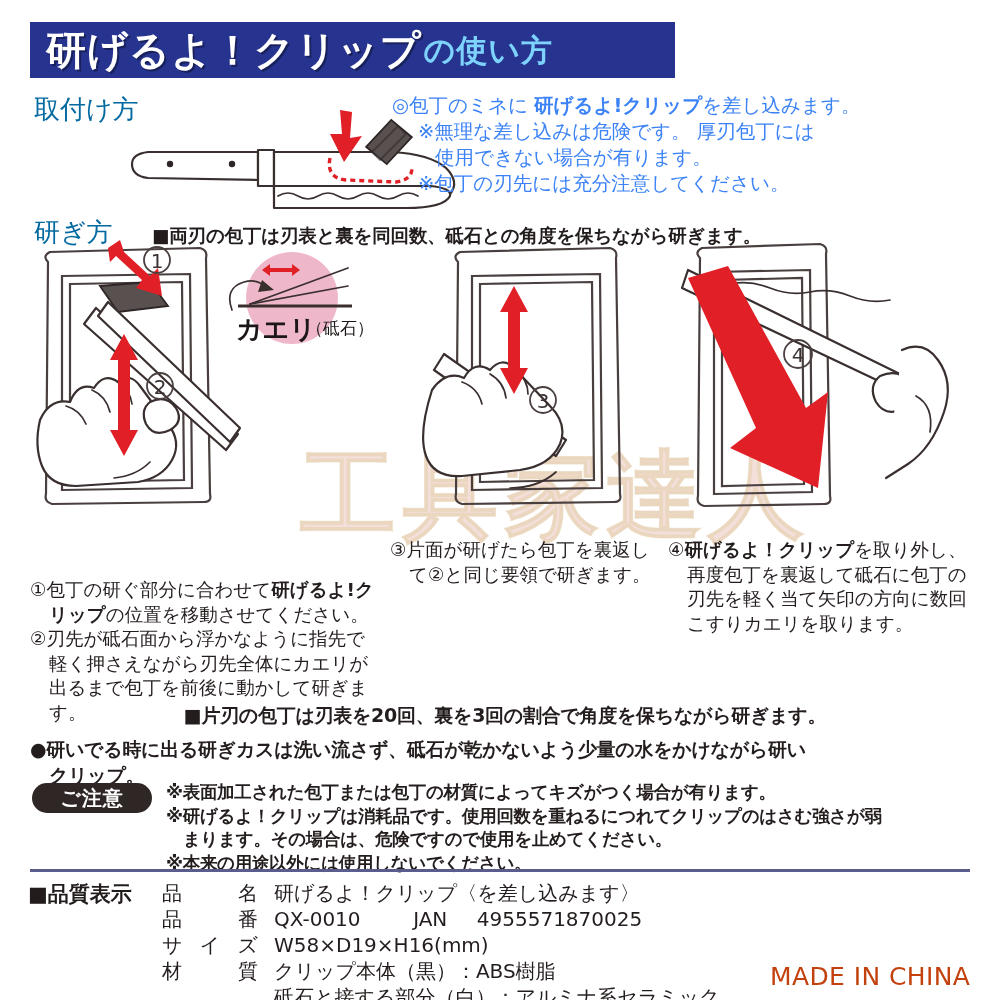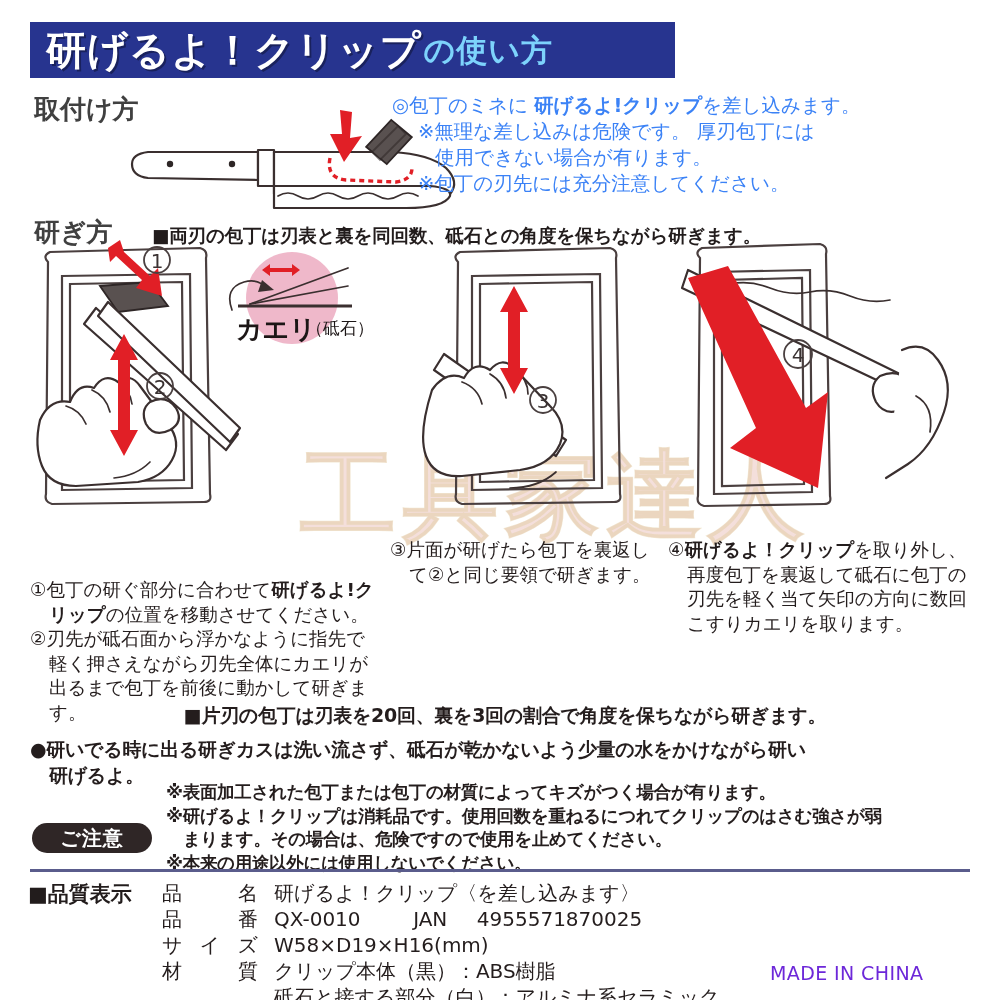--- a/index.html
+++ b/index.html
@@ -62,23 +62,23 @@
     font-weight: 700;
     line-height: 1;
     margin-left: 2px;
     letter-spacing: 1px;
   }
 
   
   .sec-head {
     position: absolute;
     font-size: 26px;
-    font-weight: 700;
+    font-weight: 400;
     letter-spacing: 0px;
-    color: #404040;
+    color: #0369a1;
     z-index: 3;
     white-space: nowrap;
   }
   #head-attach { left: 34px; top: 92px; }
   #head-sharpen { left: 34px; top: 215px; text-align: right; }
 
   
   #attach-text {
     position: absolute;
     left: 392px;
@@ -159,21 +159,20 @@
     border-radius: 15px;
     background: #2f2626;
     color: #ffffff;
     font-size: 20px;
     font-weight: 700;
     display: flex;
     align-items: center;
     justify-content: center;
     z-index: 3;
     letter-spacing: 1px;
-    margin-top: 40px;
   }
   #caution-text {
     position: absolute;
     left: 166px;
     top: 781px;
     width: 810px;
     z-index: 3;
     font-size: 17.5px;
     line-height: 23.5px;
     font-weight: 700;
@@ -222,22 +221,22 @@
     text-align-last: justify;
     padding-right: 16px;
   }
   #spec-table td.val { padding-right: 10px; }
   #spec-table td.jan-lbl { padding-right: 10px; }
 
   #made-in {
     position: absolute;
     left: 770px;
     top: 962px;
-    font-size: 19px;
-    color: #6d28d9;
+    font-size: 25px;
+    color: #c2410c;
     z-index: 3;
     letter-spacing: 0.4px;
     white-space: nowrap;
   }
 
   
   .ln { fill: none; stroke: #3a2f2f; stroke-width: 2.2; stroke-linejoin: round; stroke-linecap: round; }
   .ln-thin { fill: none; stroke: #3a2f2f; stroke-width: 1.7; stroke-linejoin: round; stroke-linecap: round; }
   .fillwhite { fill: #ffffff; }
   .clipblack { fill: #595150; stroke: #2e2626; stroke-width: 1.8; }
@@ -400,21 +399,21 @@
   <span class="li"><span>③</span><span>片面が研げたら包丁を裏返して②と同じ要領で研ぎます。</span></span>
 </div>
 
 <div class="step-col" id="step-col-3">
   <span class="li"><span>④</span><b>研げるよ！クリップ</b><span>を取り外し、再度包丁を裏返して砥石に包丁の刃先を軽く当て矢印の方向に数回こすりカエリを取ります。</span></span>
 </div>
 
 <div class="bullet-line" id="bullet-1">■片刃の包丁は刃表を20回、裏を3回の割合で角度を保ちながら研ぎます。</div>
 <div class="bullet-line" id="bullet-2">
   <span>●研いでる時に出る研ぎカスは洗い流さず、砥石が乾かないよう少量の水をかけながら研い</span>
-  <span class="cont">研げるよ。</span>
+  <span class="cont">クリップ。</span>
 </div>
 
 <div id="caution-badge">ご注意</div>
 <div id="caution-text">
   <span class="c-li">※表面加工された包丁または包丁の材質によってキズがつく場合が有ります。</span>
   <span class="c-li">※研げるよ！クリップは消耗品です。使用回数を重ねるにつれてクリップのはさむ強さが弱</span>
   <span class="c-cont">まります。その場合は、危険ですので使用を止めてください。</span>
   <span class="c-li">※本来の用途以外には使用しないでください。</span>
 </div>
 

